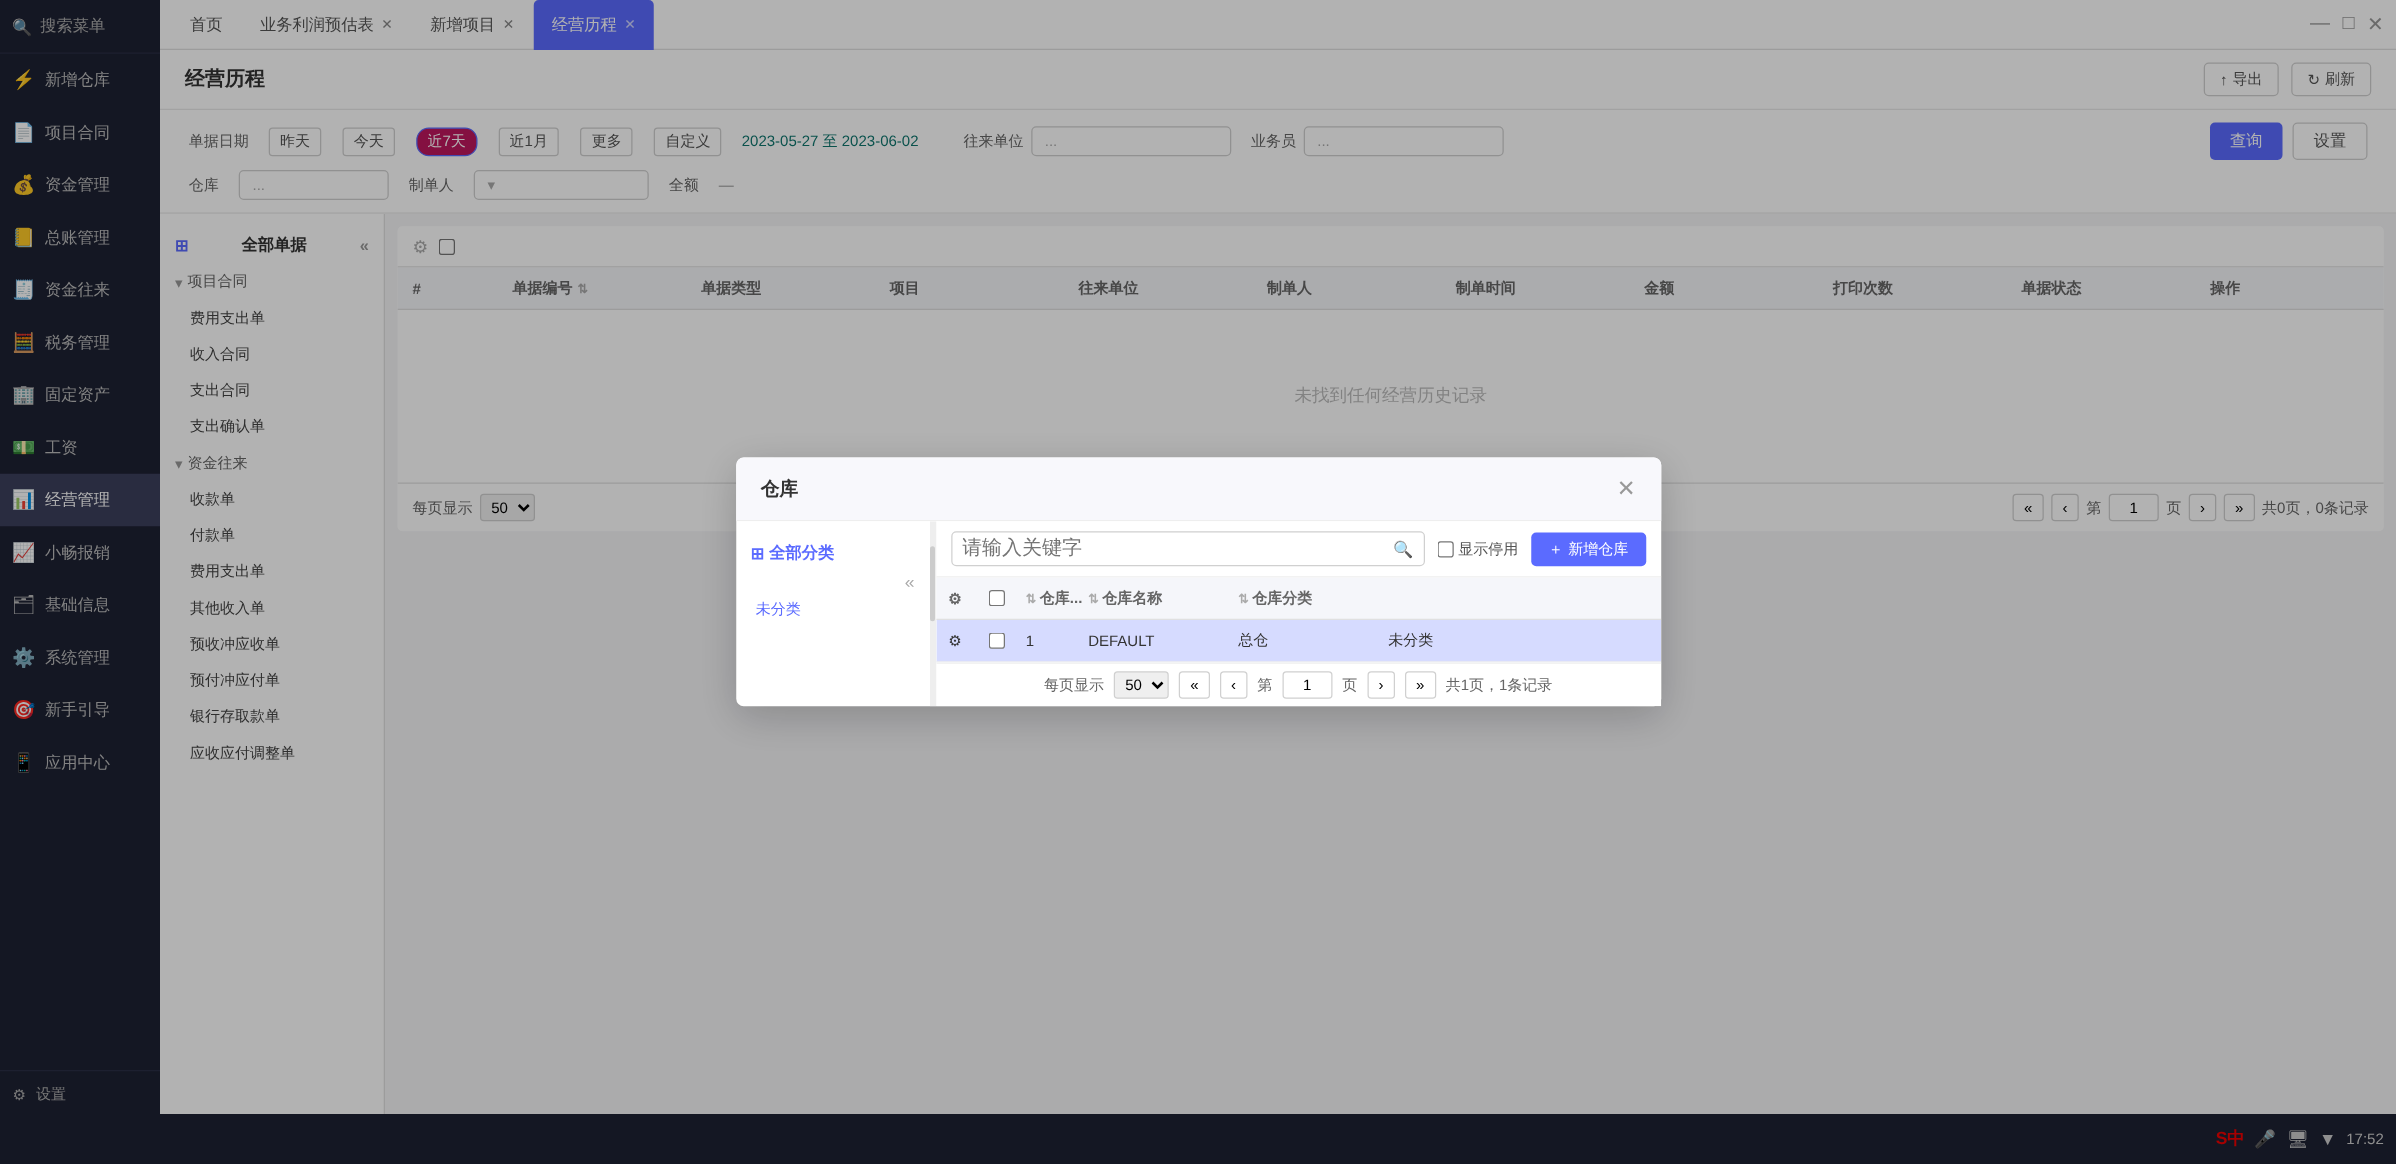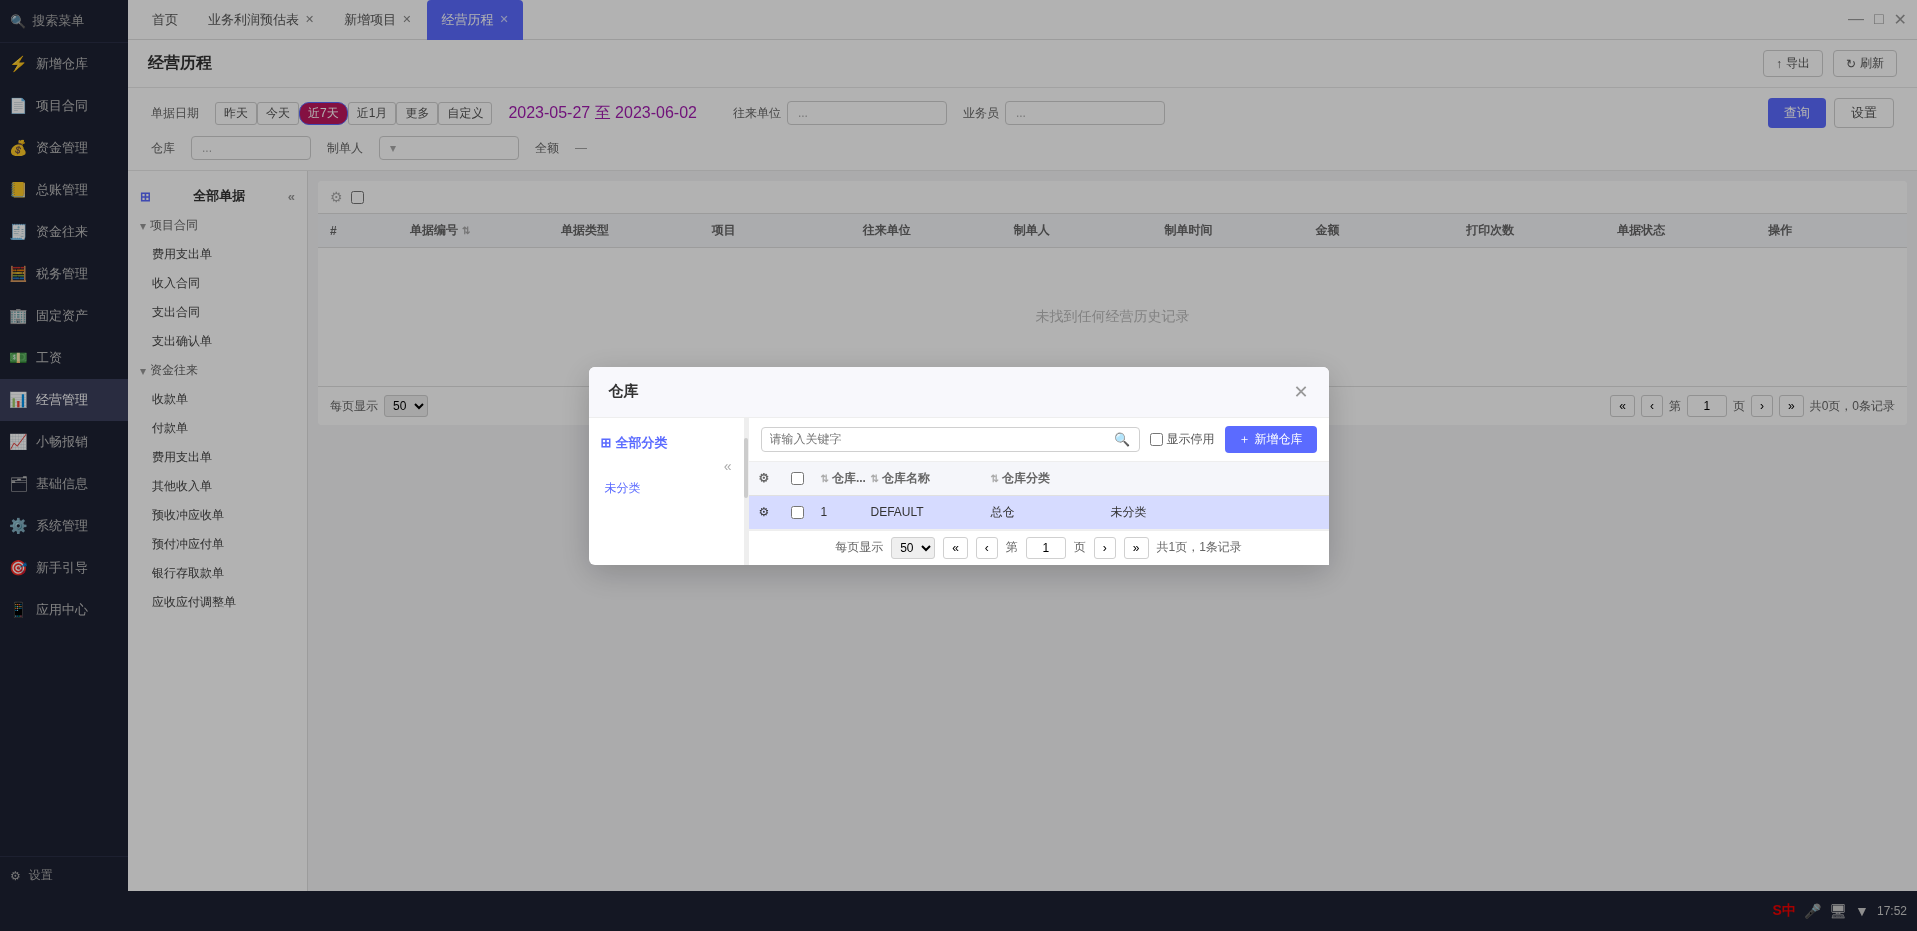--- a/index.html
+++ b/index.html
@@ -45,24 +45,24 @@
     .page-actions { display: flex; gap: 10px; align-items: center; }
     .btn-export { background: none; border: 1px solid #d0d0d0; padding: 4px 12px; border-radius: 4px; cursor: pointer; font-size: 12px; color: #555; display: flex; align-items: center; gap: 4px; }
     .btn-refresh { background: none; border: 1px solid #d0d0d0; padding: 4px 12px; border-radius: 4px; cursor: pointer; font-size: 12px; color: #555; display: flex; align-items: center; gap: 4px; }
 
     
     .filter-area {
       background: #fff; padding: 10px 23px; border-bottom: 1px solid #e8e8e8; flex-shrink: 0;
     }
     .filter-row { display: flex; align-items: center; gap: 16px; margin-bottom: 8px; flex-wrap: wrap; }
     .filter-label { color: #666; font-size: 12px; white-space: nowrap; }
-    .filter-date-btns { display: flex; gap: 0; align-items: center; }
+    .filter-date-btns { display: flex; gap: 17px; align-items: center; }
     .date-btn { padding: 2px 8px; border: 1px solid #d0d0d0; border-radius: 3px; background: #fff; font-size: 12px; cursor: pointer; color: #555; }
     .date-btn.active { background: #be185d; color: #fff; border-color: #5b6bff; border-radius: 10px; }
-    .date-range { font-size: 16px; color: #a21caf; }
+    .date-range { font-size: 12px; color: #0f766e; }
     .filter-more { color: #999; font-size: 12px; cursor: pointer; }
     .filter-actions { margin-left: auto; display: flex; gap: 8px; }
     .btn-query { background: #5b6bff; color: #fff; border: none; padding: 5px 16px; border-radius: 4px; cursor: pointer; font-size: 13px; }
     .btn-settings { background: #fff; color: #555; border: 1px solid #d0d0d0; padding: 5px 16px; border-radius: 4px; cursor: pointer; font-size: 13px; }
     .filter-field { display: flex; align-items: center; gap: 6px; }
     .filter-input-placeholder { border: 1px solid #d0d0d0; border-radius: 4px; padding: 4px 10px; font-size: 12px; color: #aaa; width: 160px; cursor: pointer; display: flex; align-items: center; justify-content: space-between; }
 
     
     .filter-row2 { display: flex; align-items: center; gap: 16px; }
 
@@ -117,21 +117,21 @@
     .modal-title { font-size: 15px; font-weight: bold; color: #333; }
     .modal-close { cursor: pointer; color: #999; font-size: 18px; }
     .modal-body { display: flex; flex: 1; overflow: hidden; }
     .modal-left { width: 160px; border-right: 1px solid #eee; padding: 10px 0; flex-shrink: 0; position: relative; }
     .modal-left-header { padding: 6px 12px; display: flex; align-items: center; gap: 4px; font-size: 13px; color: #5b6bff; font-weight: bold; cursor: pointer; }
     .modal-left-item { padding: 6px 16px; font-size: 12px; color: #444; cursor: pointer; }
     .modal-left-item.active { color: #5b6bff; }
     .modal-right { flex: 1; display: flex; flex-direction: column; overflow: hidden; }
     .modal-toolbar { padding: 8px 12px; display: flex; align-items: center; gap: 10px; border-bottom: 1px solid #eee; }
     .modal-search { flex: 1; display: flex; align-items: center; border: 1px solid #d0d0d0; border-radius: 4px; padding: 4px 8px; gap: 6px; }
-    .modal-search input { border: none; outline: none; font-size: 12px; width: 100%; color: #333; }
+    .modal-search input { border: none; outline: none; font-size: 16px; width: 100%; color: #333; }
     .modal-search-icon { color: #aaa; font-size: 13px; }
     .modal-show-disabled { display: flex; align-items: center; gap: 4px; font-size: 12px; color: #555; cursor: pointer; }
     .modal-show-disabled input { cursor: pointer; }
     .btn-add-warehouse { background: #5b6bff; color: #fff; border: none; padding: 5px 14px; border-radius: 4px; cursor: pointer; font-size: 12px; display: flex; align-items: center; gap: 4px; }
     .modal-table { flex: 1; overflow: auto; }
     .modal-table-header { display: flex; background: #f5f6fa; border-bottom: 1px solid #e0e0e0; position: sticky; top: 0; }
     .modal-th { padding: 8px 10px; font-size: 12px; color: #666; font-weight: bold; display: flex; align-items: center; gap: 3px; white-space: nowrap; }
     .modal-row { display: flex; border-bottom: 1px solid #f0f0f0; cursor: pointer; }
     .modal-row.selected { background: #d6dbff; }
     .modal-td { padding: 8px 10px; font-size: 12px; color: #333; display: flex; align-items: center; }

